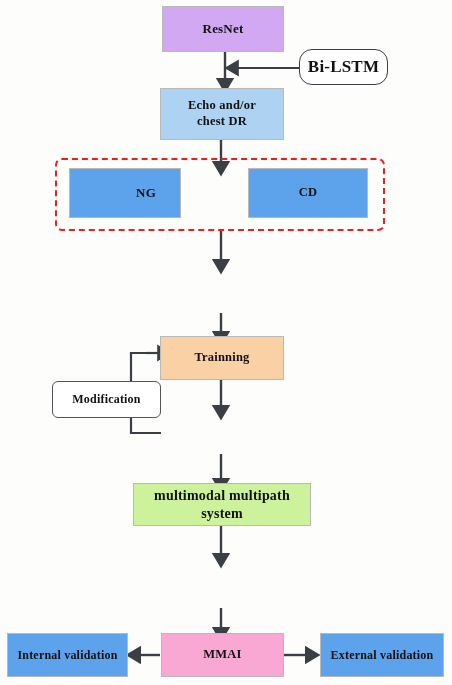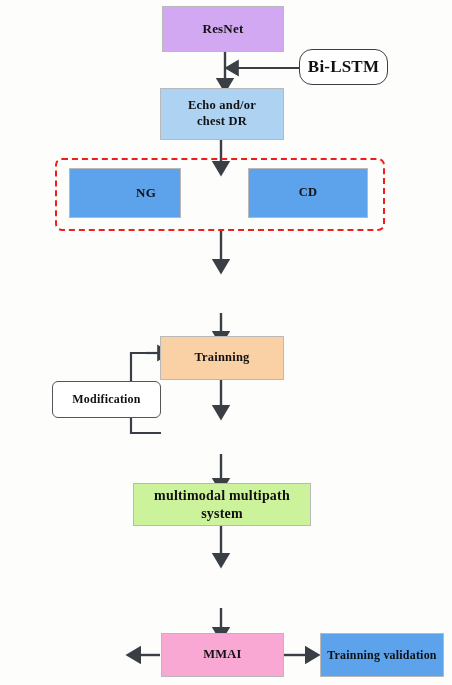--- a/index.html
+++ b/index.html
@@ -172,18 +172,21 @@
 
   <div class="node n-multimodal" style="left:133px; top:483px; width:178px; height:43px; font-size:14px;">
     <span class="lbl">multimodal multipath system</span>
   </div>
 
 
   <div class="node n-mmai" style="left:161px; top:633px; width:123px; height:44px; font-size:12.5px;">
     <span class="lbl">MMAI</span>
   </div>
 
+  <div class="node n-internal" style="left:7px; top:633px; width:121px; height:44px; font-size:12px;">
+    <span class="lbl">Internal validation</span>
+  </div>
 
   <div class="node n-external" style="left:320px; top:633px; width:124px; height:44px; font-size:12px;">
-    <span class="lbl">Trainning validation</span>
+    <span class="lbl">External validation</span>
   </div>
 
 </div>
 
 </body></html>

